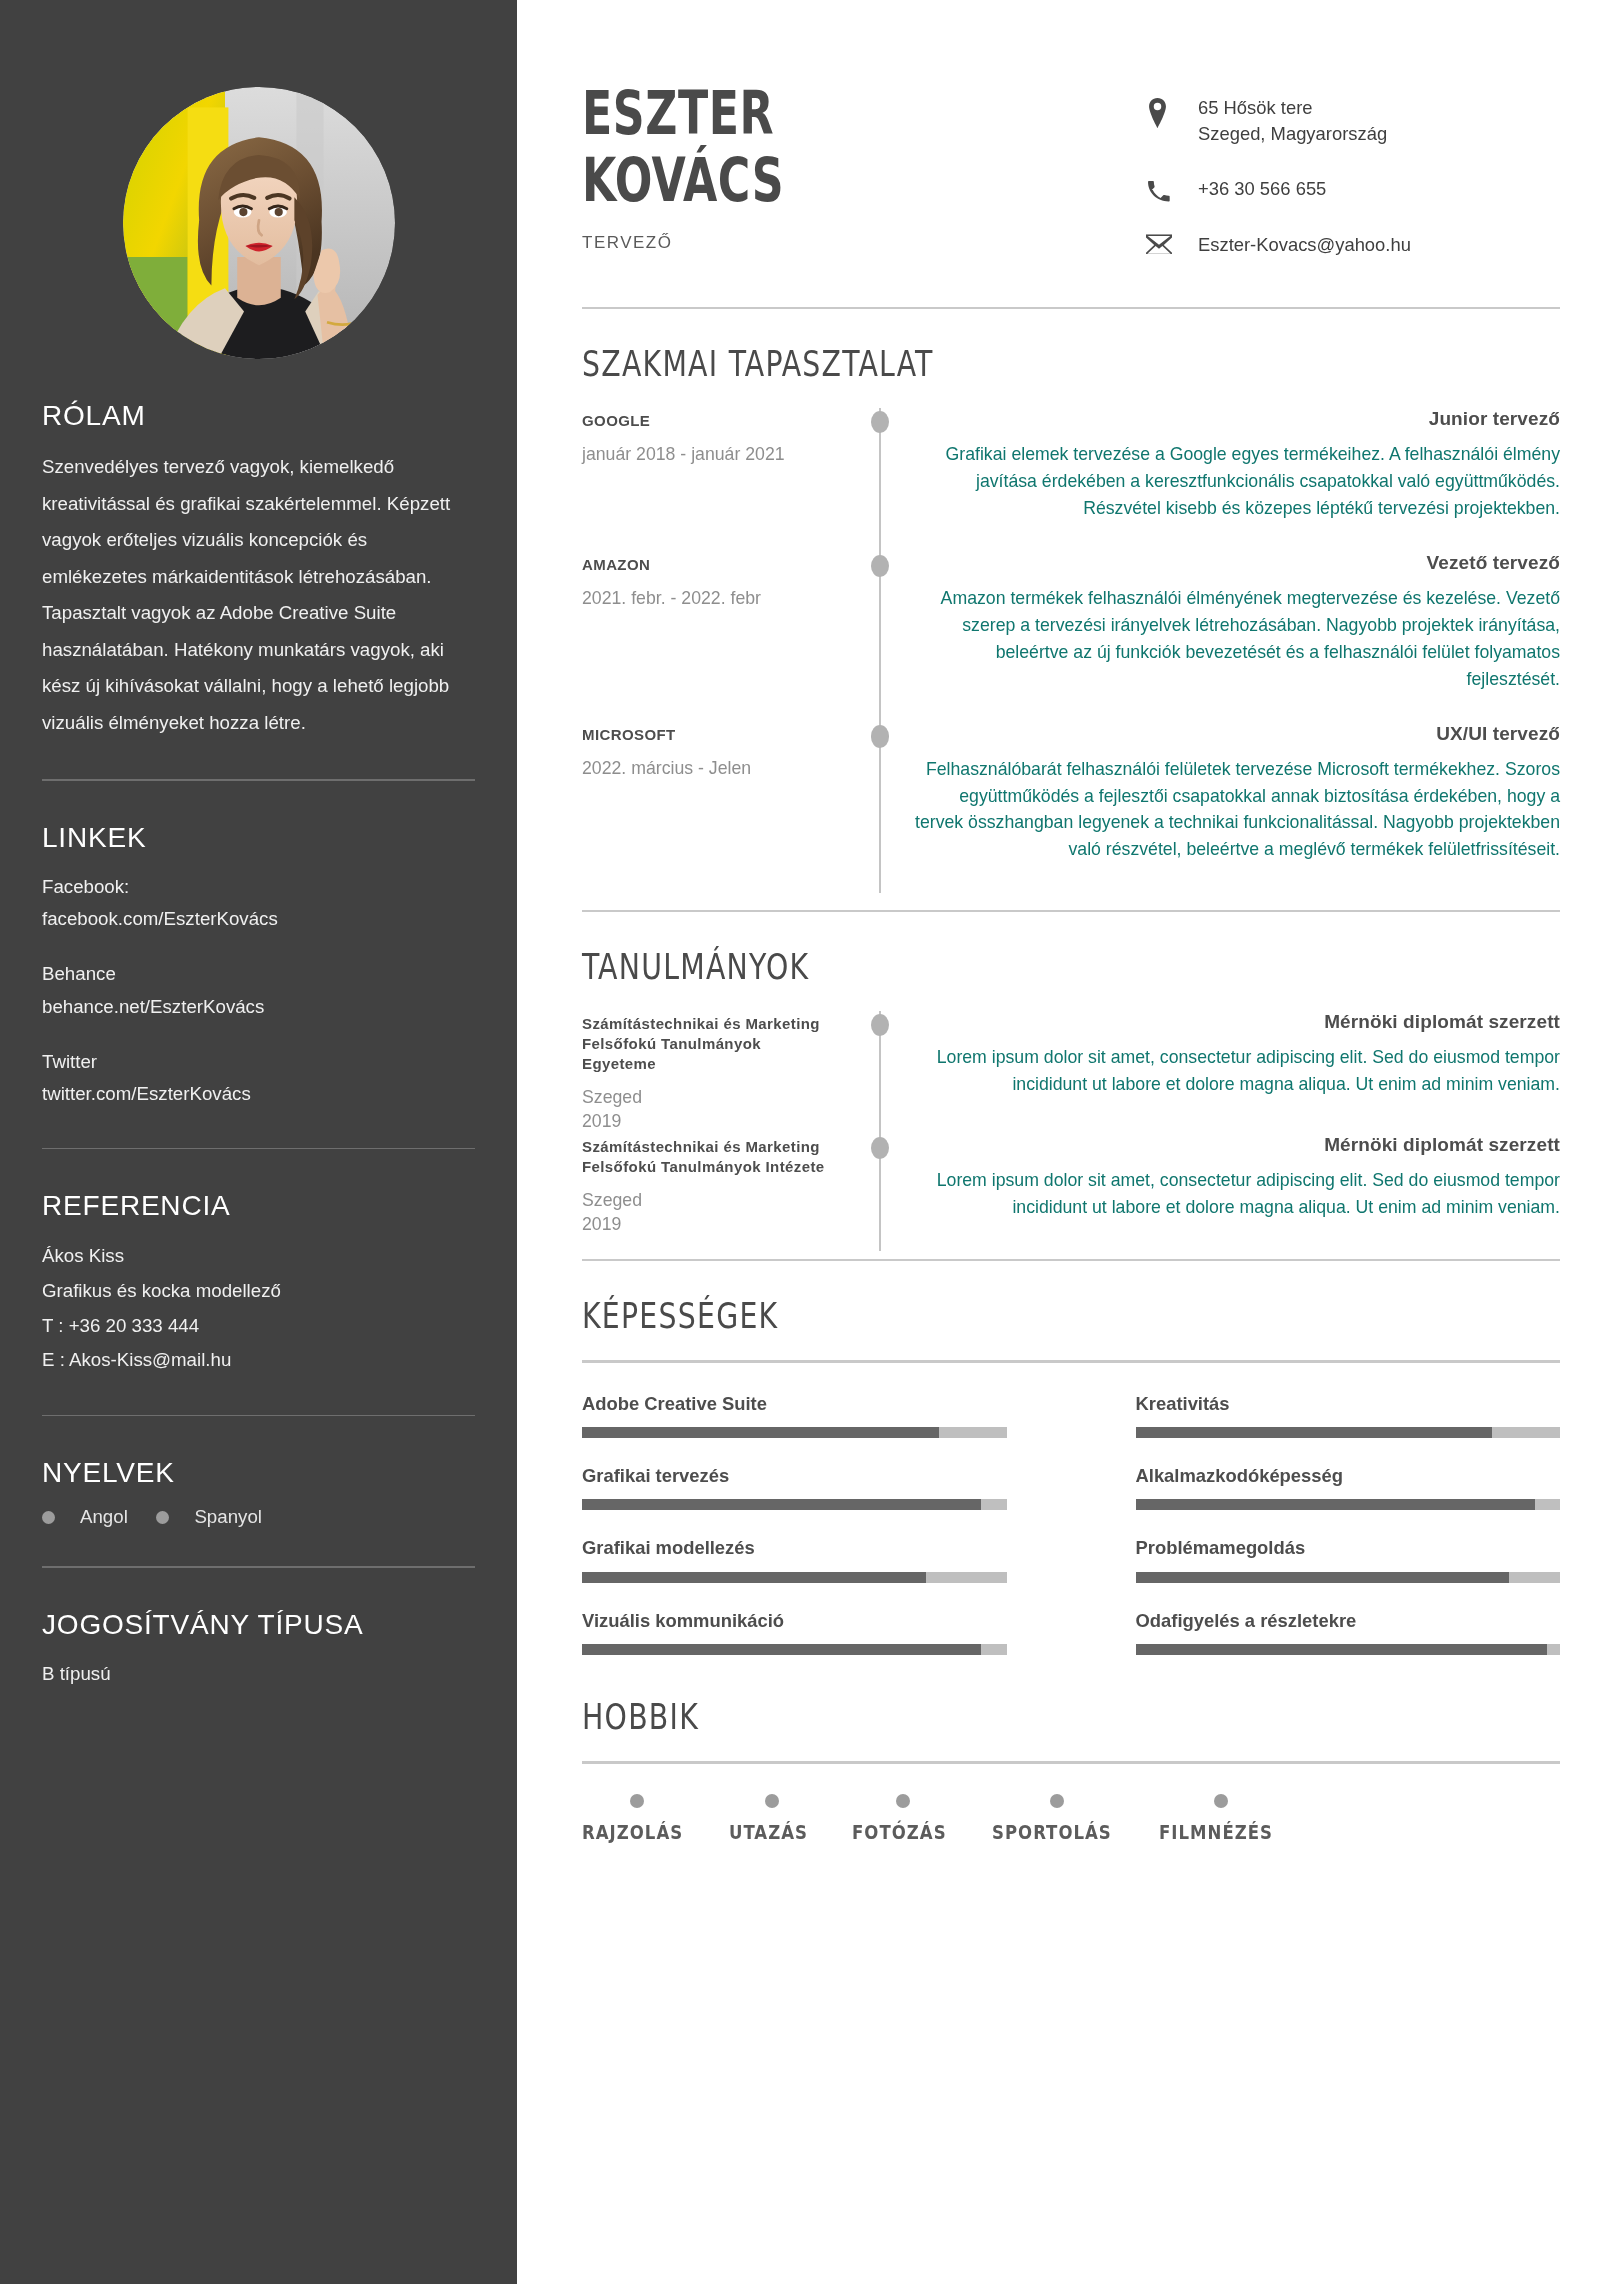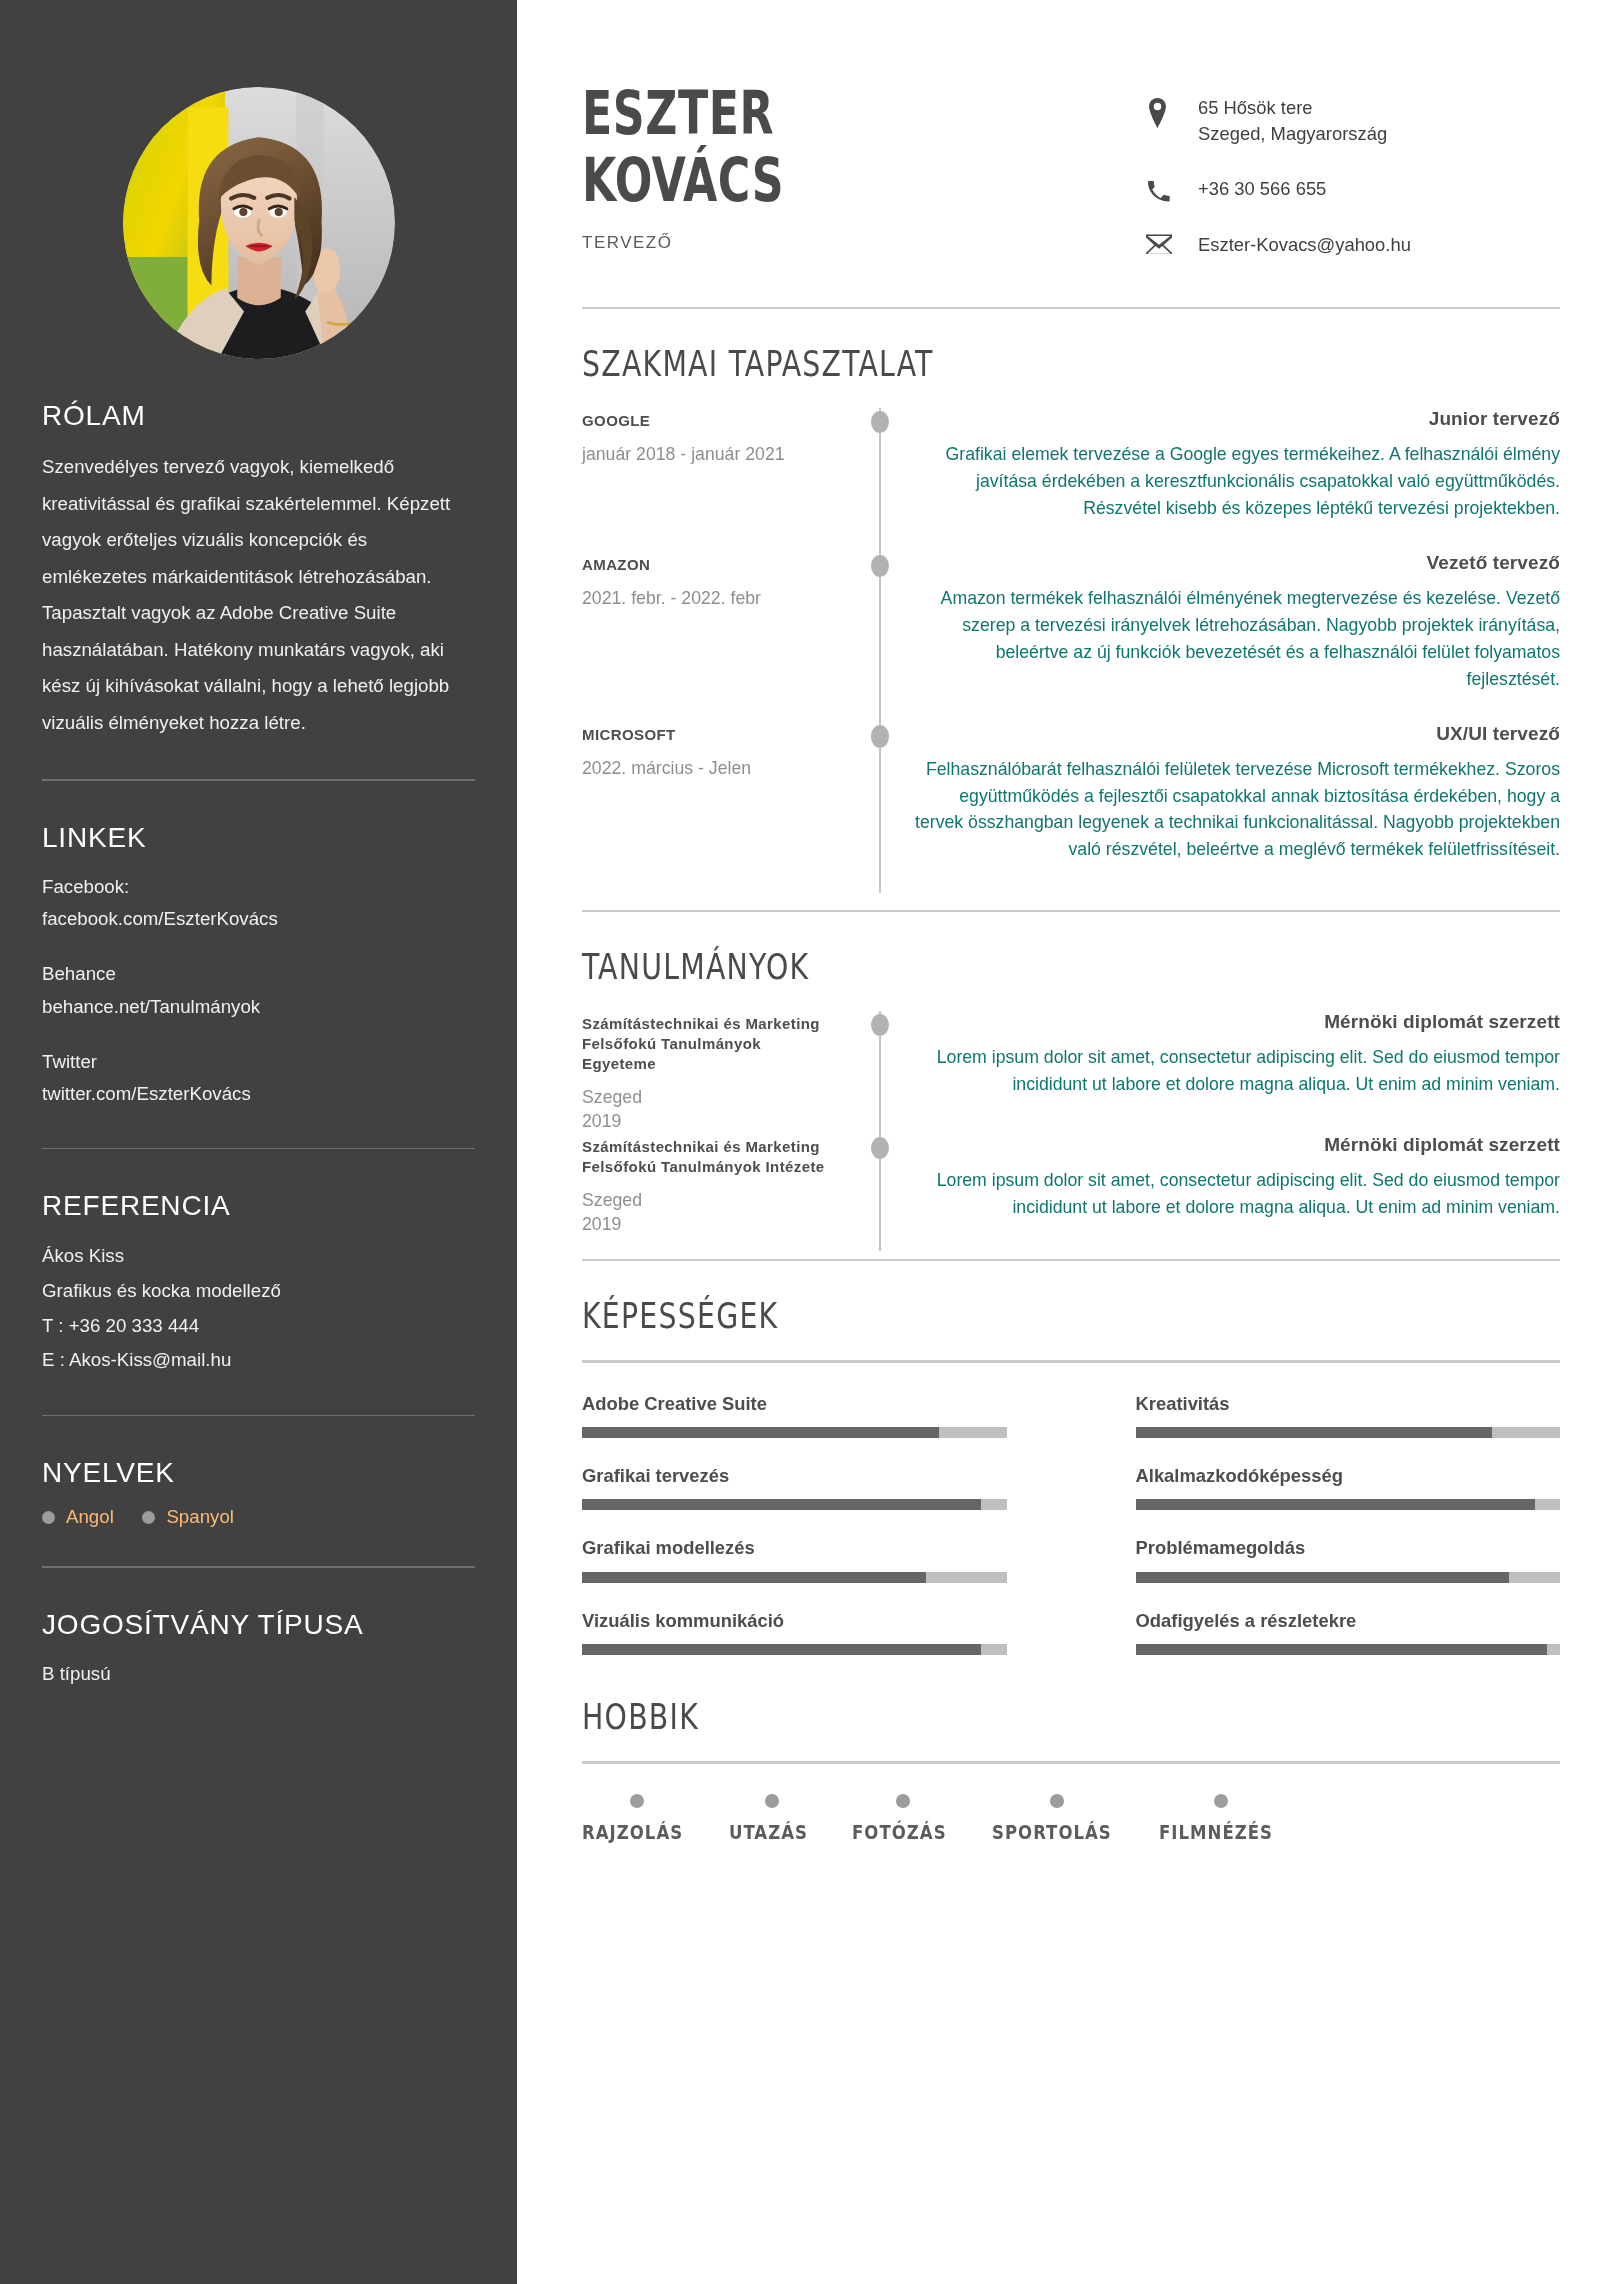--- a/index.html
+++ b/index.html
@@ -36,21 +36,21 @@
   }
   .sb-line { font-size:18.7px; line-height:1.72; color:#f0f0f0; font-weight:300; }
   .sb-divider { height:1.4px; background:#6e6e6e; margin:38px 0 0 0; }
 
   .link-block { margin-bottom:23px; }
   .link-block:last-child { margin-bottom:0; }
 
   .ref-line { margin-bottom:2.7px; }
 
   .lang-row { display:flex; gap:28.6px; align-items:center; margin-top:4.1px; }
-  .lang-item { display:flex; align-items:center; gap:11px; font-size:18.7px; font-weight:300; color:#fdba74; }
+  .lang-item { display:flex; align-items:center; gap:25px; font-size:18.7px; font-weight:300; color:#e5e5e5; }
   .dot-grey { width:13px; height:13px; border-radius:50%; background:#9c9c9c; flex:0 0 13px; }
 
   
   .main { flex:1 1 auto; background:#ffffff; padding:0 61px 0 65px; position:relative;border-radius:27px; }
 
   .header { display:flex; padding-top:80px; }
   .name-col { flex:0 0 530px; }
   .fname, .lname {
     font-family:"Liberation Sans Narrow","DejaVu Sans Condensed","Liberation Sans", sans-serif;
     font-size:60px; font-weight:700; letter-spacing:0.7px;
@@ -204,21 +204,21 @@
     <div class="sb-divider"></div>
 
     <section class="sb-section">
       <h2 class="sb-title">LINKEK</h2>
       <div class="link-block">
         <div class="sb-line">Facebook:</div>
         <div class="sb-line">facebook.com/EszterKovács</div>
       </div>
       <div class="link-block">
         <div class="sb-line">Behance</div>
-        <div class="sb-line">behance.net/Tanulmányok</div>
+        <div class="sb-line">behance.net/EszterKovács</div>
       </div>
       <div class="link-block">
         <div class="sb-line">Twitter</div>
         <div class="sb-line">twitter.com/EszterKovács</div>
       </div>
     </section>
     <div class="sb-divider"></div>
 
     <section class="sb-section">
       <h2 class="sb-title">REFERENCIA</h2>

